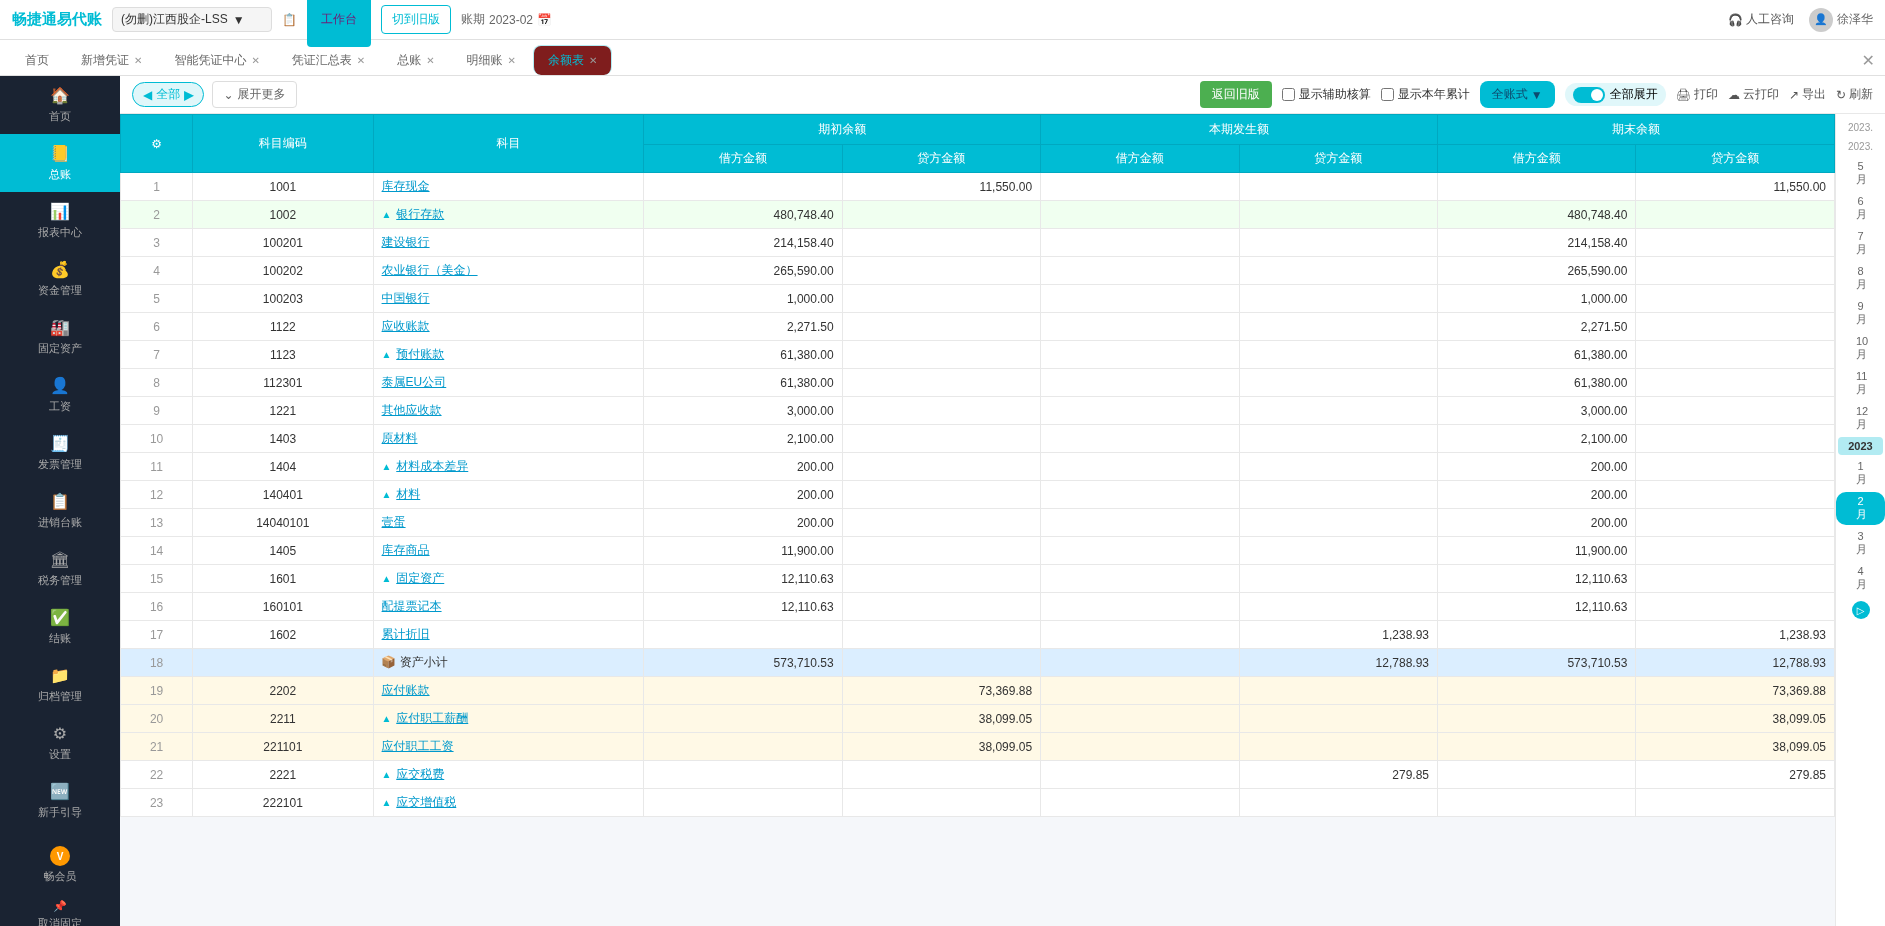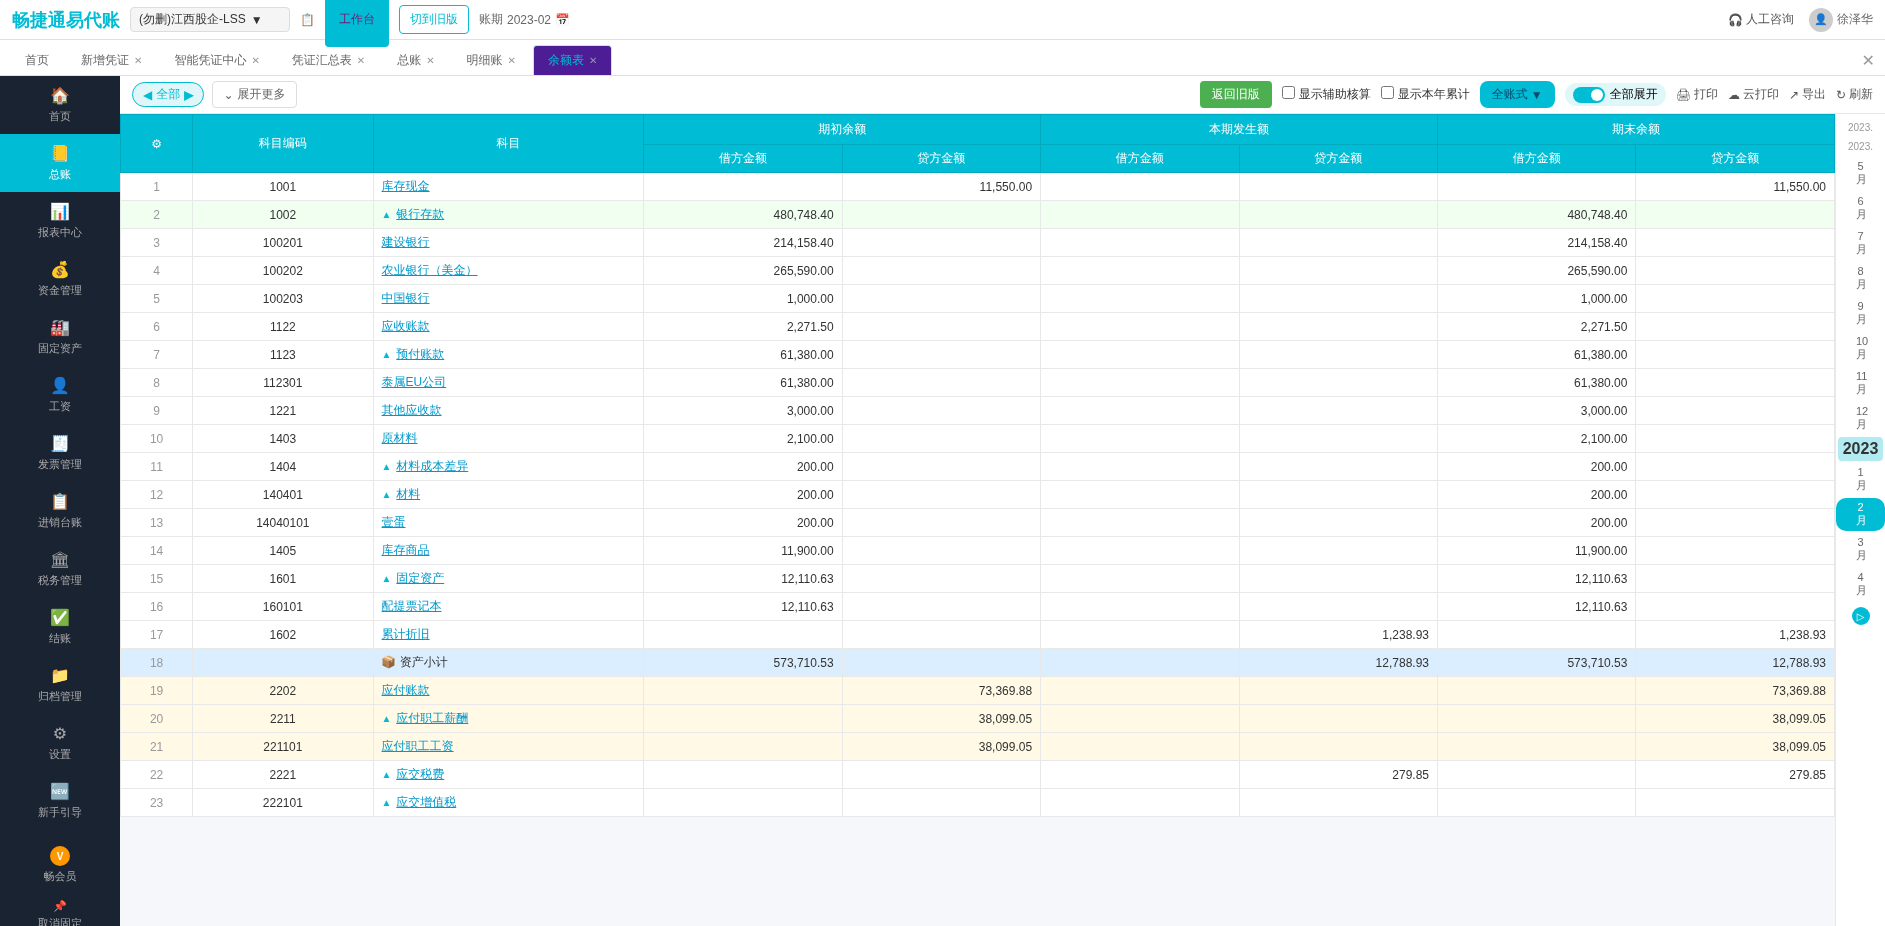--- a/index.html
+++ b/index.html
@@ -9,21 +9,21 @@
     .top-bar {
       height: 40px;
       background: #fff;
       display: flex;
       align-items: center;
       padding: 0 12px;
       border-bottom: 1px solid #e0e0e0;
       gap: 10px;
     }
     .top-bar-logo {
-      font-size: 18px;
+      font-size: 15px;
       font-weight: bold;
       color: #00bcd4;
       white-space: nowrap;
     }
     .company-selector {
       background: #f5f5f5;
       border: 1px solid #ddd;
       border-radius: 4px;
       padding: 3px 8px;
       font-size: 12px;
@@ -96,24 +96,25 @@
       font-size: 12px;
       color: #666;
       cursor: pointer;
       border-radius: 4px 4px 0 0;
       border: 1px solid transparent;
       border-bottom: none;
       display: flex; align-items: center; gap: 5px;
       white-space: nowrap;
     }
     .tab.active {
-      background: #4c1d95;
+      background: #7f1d1d;
       color: #00bcd4;
       border-color: #b2ebf2;
       border-bottom-color: transparent;
+      border-radius: 8px;
     }
     .tab-close {
       font-size: 10px;
       color: #999;
       cursor: pointer;
     }
 
     
     .main-layout {
       display: flex;
@@ -210,21 +211,21 @@
       background: #4caf50;
       color: #fff;
       border: none;
       border-radius: 4px;
       padding: 5px 12px;
       font-size: 12px;
       cursor: pointer;
     }
     .checkbox-group {
       display: flex;
-      align-items: flex-start;
+      align-items: center;
       gap: 4px;
       font-size: 12px;
       color: #333;
     }
     .btn-format {
       background: #00bcd4;
       color: #0c4a6e;
       border: none;
       border-radius: 8px;
       padding: 5px 12px;
@@ -818,21 +819,21 @@
         <div style="font-size:10px;color:#999;text-align:center;padding:3px 2px;">2023.</div>
         <div style="font-size:10px;color:#999;text-align:center;padding:3px 2px;">2023.</div>
         <div class="right-panel-month">5月</div>
         <div class="right-panel-month">6月</div>
         <div class="right-panel-month">7月</div>
         <div class="right-panel-month">8月</div>
         <div class="right-panel-month">9月</div>
         <div class="right-panel-month">10月</div>
         <div class="right-panel-month">11月</div>
         <div class="right-panel-month">12月</div>
-        <div style="font-size:16px;color:#333;font-weight:bold;text-align:center;padding:3px 2px;background:#b2ebf2;border-radius:4px;width:90%;">2023</div>
+        <div style="font-size:11px;color:#333;font-weight:bold;text-align:center;padding:3px 2px;background:#b2ebf2;border-radius:4px;width:90%;">2023</div>
         <div class="right-panel-month">1月</div>
         <div class="right-panel-month active">2月</div>
         <div class="right-panel-month">3月</div>
         <div class="right-panel-month">4月</div>
         <div class="circle-btn" style="margin-top:4px;">▷</div>
       </div>
     </div>
   </div>
 
 </div>

